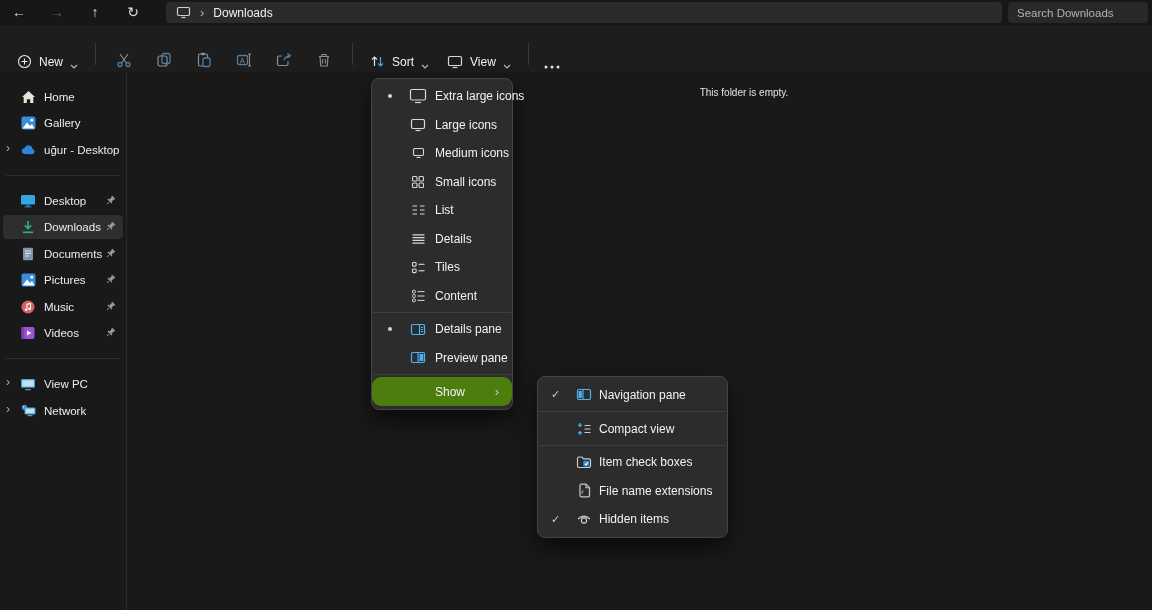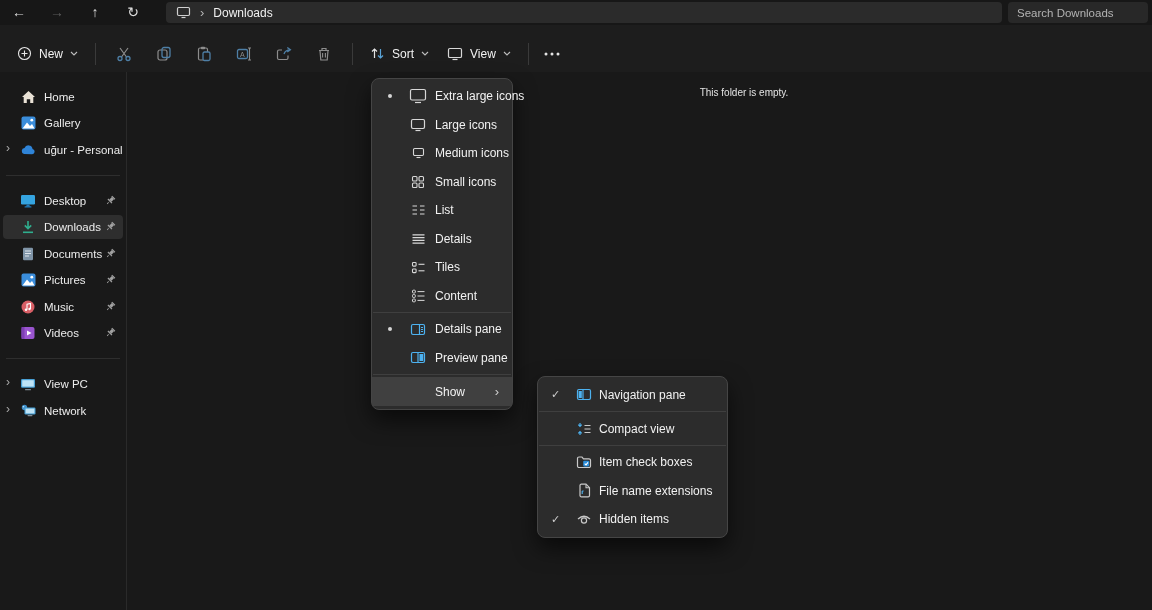--- a/index.html
+++ b/index.html
@@ -15,40 +15,40 @@
   .titlebar { position:absolute; left:0; top:0; width:1152px; height:25px; background:#171717; display:flex; align-items:center; }
   .navbtn { width:38px; text-align:center; font-size:14px; color:#dedede; cursor:default; line-height:25px; }
   .navbtn.disabled { color:#5c5c5c; }
   .addressbar { position:absolute; left:166px; top:2px; width:836px; height:21px; background:#2b2b2b; border-radius:4px; display:flex; align-items:center; padding-left:10px; gap:9px; }
   .crumb-chev { color:#b5b5b5; font-size:13px; }
   .crumb { font-size:12px; color:#f0f0f0; }
   .searchbox { position:absolute; left:1008px; top:2px; width:140px; height:21px; background:#282828; border:none; border-radius:4px; color:#e0e0e0; font-size:11.5px; padding-left:9px; font-family:"Liberation Sans",sans-serif; outline:none; }
   .searchbox::placeholder { color:#b3b3b3; }
   
   .commandbar { position:absolute; left:0; top:25px; width:1152px; height:47px; background:#1d1d1d; display:flex; align-items:center; padding:10px 0 0 8px; }
-  .tb-btn { display:flex; align-items:center; gap:7px; height:30px; padding:0 9px; border-radius:4px; font-size:12px; color:#f2f2f2; background:transparent; border:none; font-family:"Liberation Sans",sans-serif; }
+  .tb-btn { display:flex; align-items:flex-end; gap:7px; height:30px; padding:0 9px; border-radius:4px; font-size:12px; color:#f2f2f2; background:transparent; border:none; font-family:"Liberation Sans",sans-serif; }
   .icon-btn { width:40px; justify-content:center; padding:0; }
   .vsep { width:1px; height:22px; background:#3a3a3a; margin:0 8px; }
   .chevd { display:flex; }
   
   .sidebar { position:absolute; left:0; top:72px; width:127px; height:538px; background:#191919; border-right:1px solid #2a2a2a; padding-top:10px; }
   .side-item { position:relative; height:24px; margin:2.5px 3px; display:flex; align-items:center; gap:8px; padding-left:17px; border-radius:4px; font-size:11.5px; color:#ececec; }
   .side-item.selected { background:#2e2e2e; }
   .side-item .chev { position:absolute; left:3px; top:3px; color:#a8a8a8; font-size:12px; }
   .side-item .sicon { display:flex; width:16px; justify-content:center; flex-shrink:0; }
   .side-item .pin { position:absolute; right:7px; top:6px; display:flex; }
   .side-sep { height:1px; background:#2e2e2e; margin:13px 6px; }
   
   .empty-msg { position:absolute; left:744px; top:87px; transform:translateX(-50%); font-size:10px; color:#e4e4e4; white-space:nowrap; }
   
   .menu { position:absolute; background:#2c2c2c; border:1px solid #454545; border-radius:8px; box-shadow:0 10px 22px rgba(0,0,0,.6); padding:3px 0; z-index:20; }
   .view-menu { left:371px; top:78px; width:142px; }
   .show-submenu { left:537px; top:376px; width:191px; z-index:21; }
   .menu-row { position:relative; height:28.5px; display:flex; align-items:center; font-size:12px; color:#f2f2f2; }
-  .menu-row.highlight { background:#404040; }
+  .menu-row.highlight { background:#4d7c0f;border-radius:9px; }
   .menu-sep { height:1px; background:#3f3f3f; margin:2px 1px; }
   .bullet { position:absolute; left:16px; width:4px; height:4px; border-radius:50%; background:#d6d6d6; }
   .mcheck { position:absolute; left:13px; color:#cfcfcf; font-size:11px; }
   .micon { position:absolute; left:36px; width:20px; display:flex; justify-content:center; }
   .mlabel { position:absolute; left:63px; white-space:nowrap; }
   .sub-mlabel { left:61px; }
   .sub-micon { left:36px; }
   .subchev { position:absolute; right:13px; color:#cfcfcf; font-size:13px; }
 </style>
 </head>
@@ -203,21 +203,21 @@
     <span>Gallery</span>
   </div>
 
   <div class="side-item">
     <span class="chev">›</span>
     <span class="sicon">
       <svg width="16" height="11" viewBox="0 0 16 11">
           <path d="M4 10 a3 3 0 0 1 .5-5.9 A4.2 4.2 0 0 1 12.6 5 a2.7 2.7 0 0 1 -.4 5.3 Z" fill="#2f84d8"></path>
         </svg>
     </span>
-    <span>uğur - Personal</span>
+    <span>uğur - Desktop</span>
   </div>
 
   <div class="side-sep"></div>
 
   <div class="side-item">
     <span class="sicon">
       <svg width="16" height="14" viewBox="0 0 16 14">
           <rect x="1" y="1" width="14" height="9.5" rx="1.3" fill="#35a4e0"></rect>
           <path d="M6 12.8 H10 L9.3 10.5 H6.7 Z" fill="#1f7ab8"></path>
           <rect x="4.5" y="12.3" width="7" height="1.2" rx="0.6" fill="#1f7ab8"></rect>

